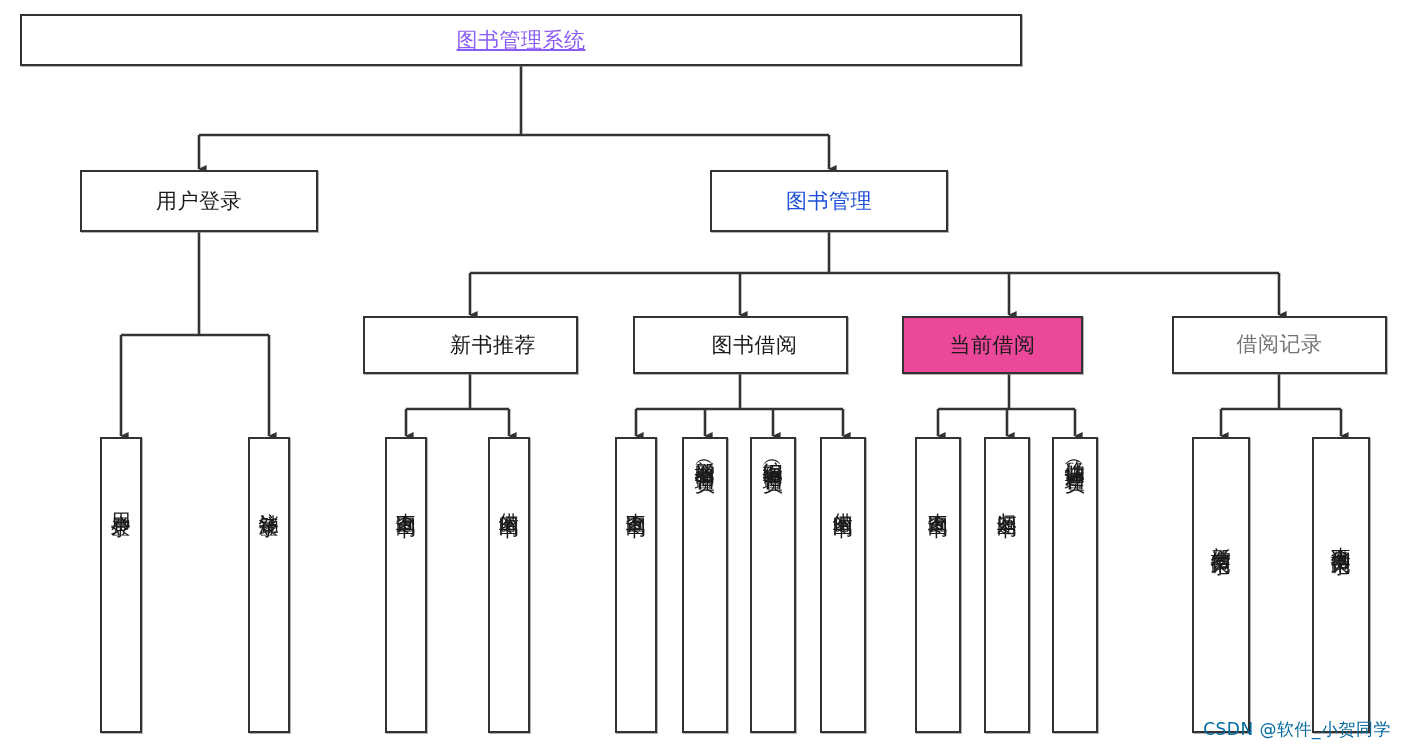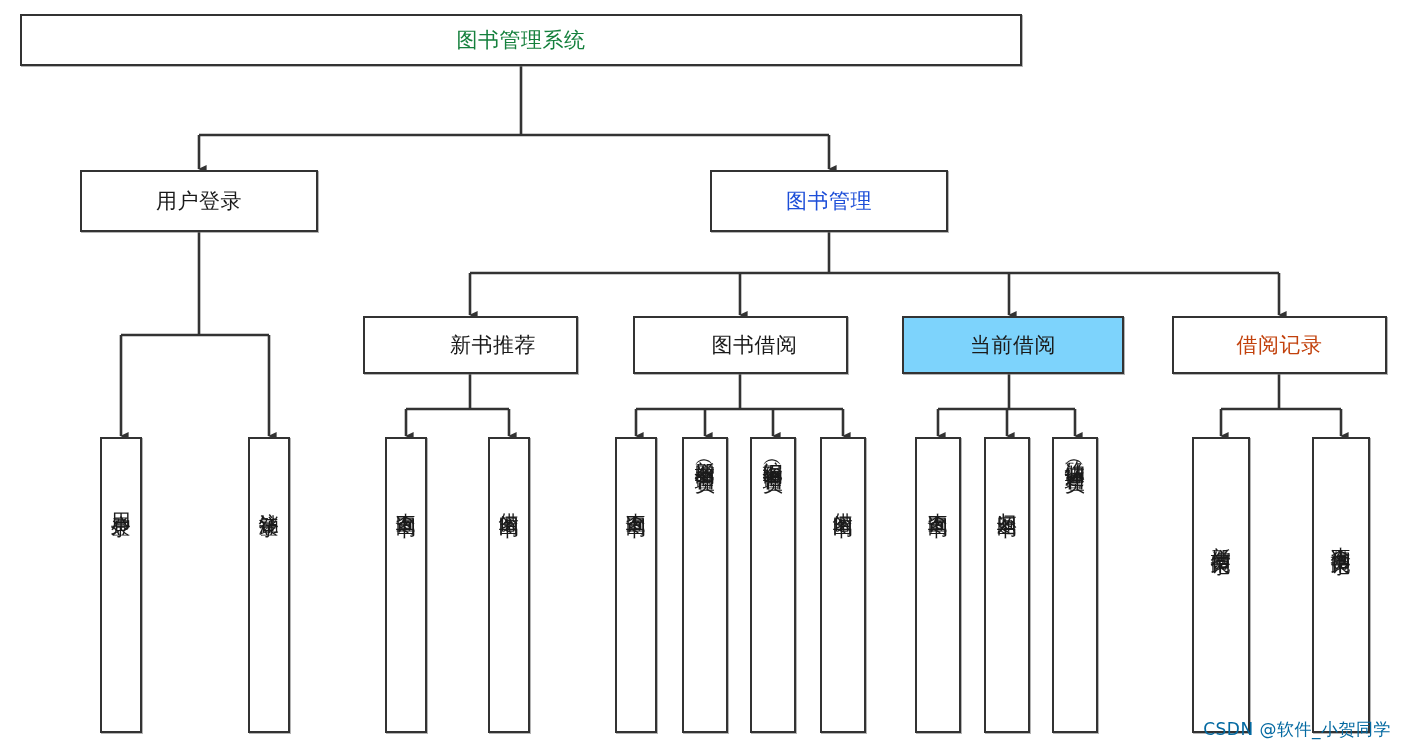--- a/index.html
+++ b/index.html
@@ -119,39 +119,39 @@
         <line x1="1075" y1="409" x2="1075" y2="436" stroke="#333333" stroke-width="2.6" marker-end="url(#arrowhead)"></line>
         <line x1="1279" y1="374" x2="1279" y2="409" stroke="#333333" stroke-width="2.6"></line>
         <line x1="1221" y1="409" x2="1341" y2="409" stroke="#333333" stroke-width="2.6"></line>
         <line x1="1221" y1="409" x2="1221" y2="436" stroke="#333333" stroke-width="2.6" marker-end="url(#arrowhead)"></line>
         <line x1="1341" y1="409" x2="1341" y2="436" stroke="#333333" stroke-width="2.6" marker-end="url(#arrowhead)"></line>
       </g>
   </svg>
 
   <div id="nodes-layer">
       <div class="node-box" style="left: 20px; top: 14px; width: 1002px; height: 52px; border-color: rgb(51, 51, 51); background: rgb(255, 255, 255);">
-        <span class="node-label" style="color: #15803d;">图书管理系统</span>
+        <span class="node-label" style="color: #8b5cf6; text-decoration: underline;">图书管理系统</span>
       </div>
       <div class="node-box" style="left: 80px; top: 170px; width: 238px; height: 62px; border-color: rgb(51, 51, 51); background: rgb(255, 255, 255);">
         <span class="node-label" style="color: rgb(26, 26, 26);">用户登录</span>
       </div>
       <div class="node-box" style="left: 710px; top: 170px; width: 238px; height: 62px; border-color: rgb(51, 51, 51); background: rgb(255, 255, 255);">
         <span class="node-label" style="color: #1d4ed8;">图书管理</span>
       </div>
       <div class="node-box" style="left: 363px; top: 316px; width: 215px; height: 58px; border-color: rgb(51, 51, 51); background: rgb(255, 255, 255);">
         <span class="node-label" style="color: rgb(26, 26, 26); margin-left: 45px;">新书推荐</span>
       </div>
       <div class="node-box" style="left: 633px; top: 316px; width: 215px; height: 58px; border-color: rgb(51, 51, 51); background: rgb(255, 255, 255); padding-left: 28px;">
         <span class="node-label" style="color: rgb(26, 26, 26);">图书借阅</span>
       </div>
-      <div class="node-box" style="left: 902px; top: 316px; width: 222px; height: 58px; border-color: rgb(51, 51, 51); background: #7dd3fc;">
+      <div class="node-box" style="left: 902px; top: 316px; width: 181px; height: 58px; border-color: rgb(51, 51, 51); background: #ec4899;">
         <span class="node-label" style="color: rgb(26, 26, 26);">当前借阅</span>
       </div>
       <div class="node-box" style="left: 1172px; top: 316px; width: 215px; height: 58px; border-color: rgb(51, 51, 51); background: rgb(255, 255, 255);">
-        <span class="node-label" style="color: #c2410c;">借阅记录</span>
+        <span class="node-label" style="color: #737373; font-family: Liberation Mono, monospace;">借阅记录</span>
       </div>
       <div class="node-box vertical mid-text" style="left: 100px; top: 437px; width: 42px; height: 296px; border-color: rgb(51, 51, 51); background: rgb(255, 255, 255);">
         <span class="node-label" style="color: rgb(26, 26, 26);">用户登录</span>
       </div>
       <div class="node-box vertical mid-text" style="left: 248px; top: 437px; width: 42px; height: 296px; border-color: rgb(51, 51, 51); background: rgb(255, 255, 255);">
         <span class="node-label" style="color: rgb(26, 26, 26);">注销登录</span>
       </div>
       <div class="node-box vertical mid-text" style="left: 385px; top: 437px; width: 42px; height: 296px; border-color: rgb(51, 51, 51); background: rgb(255, 255, 255);">
         <span class="node-label" style="color: rgb(26, 26, 26);">查询图书</span>
       </div>

